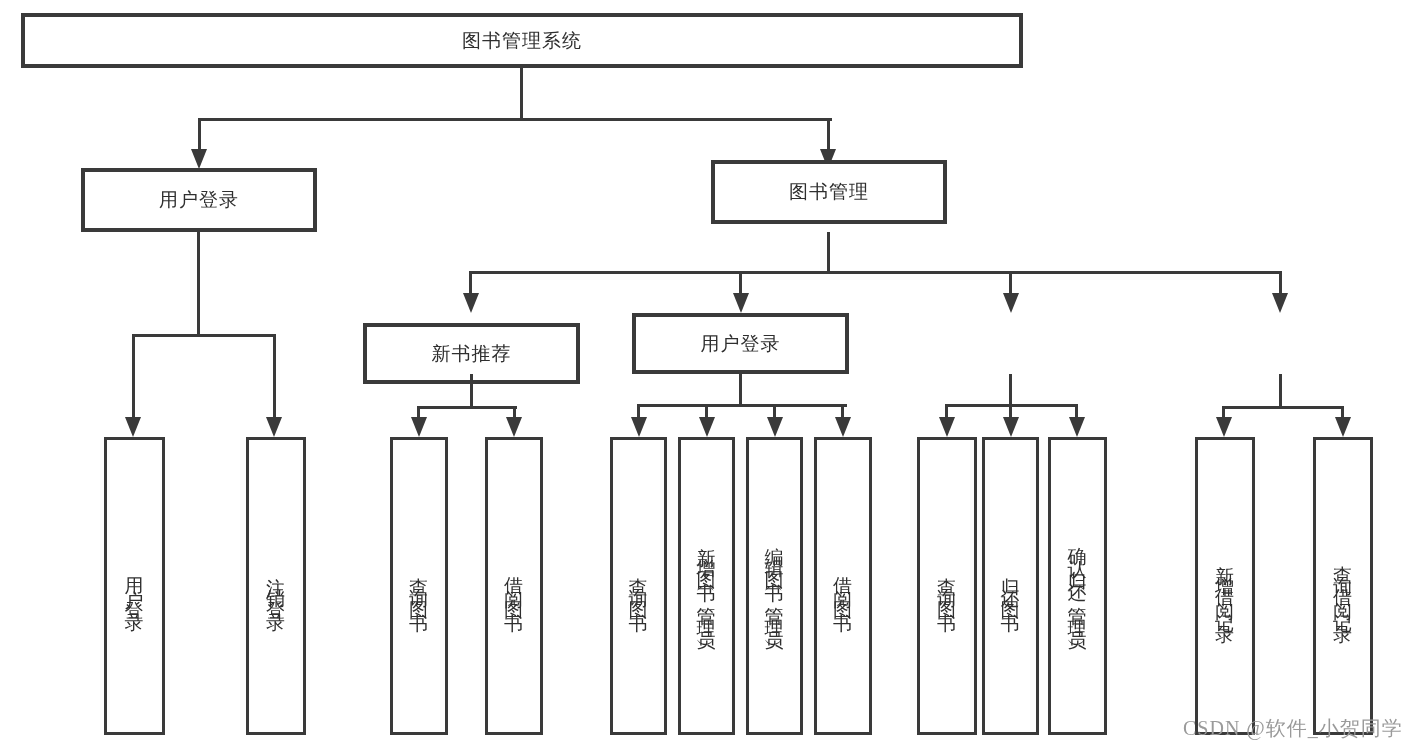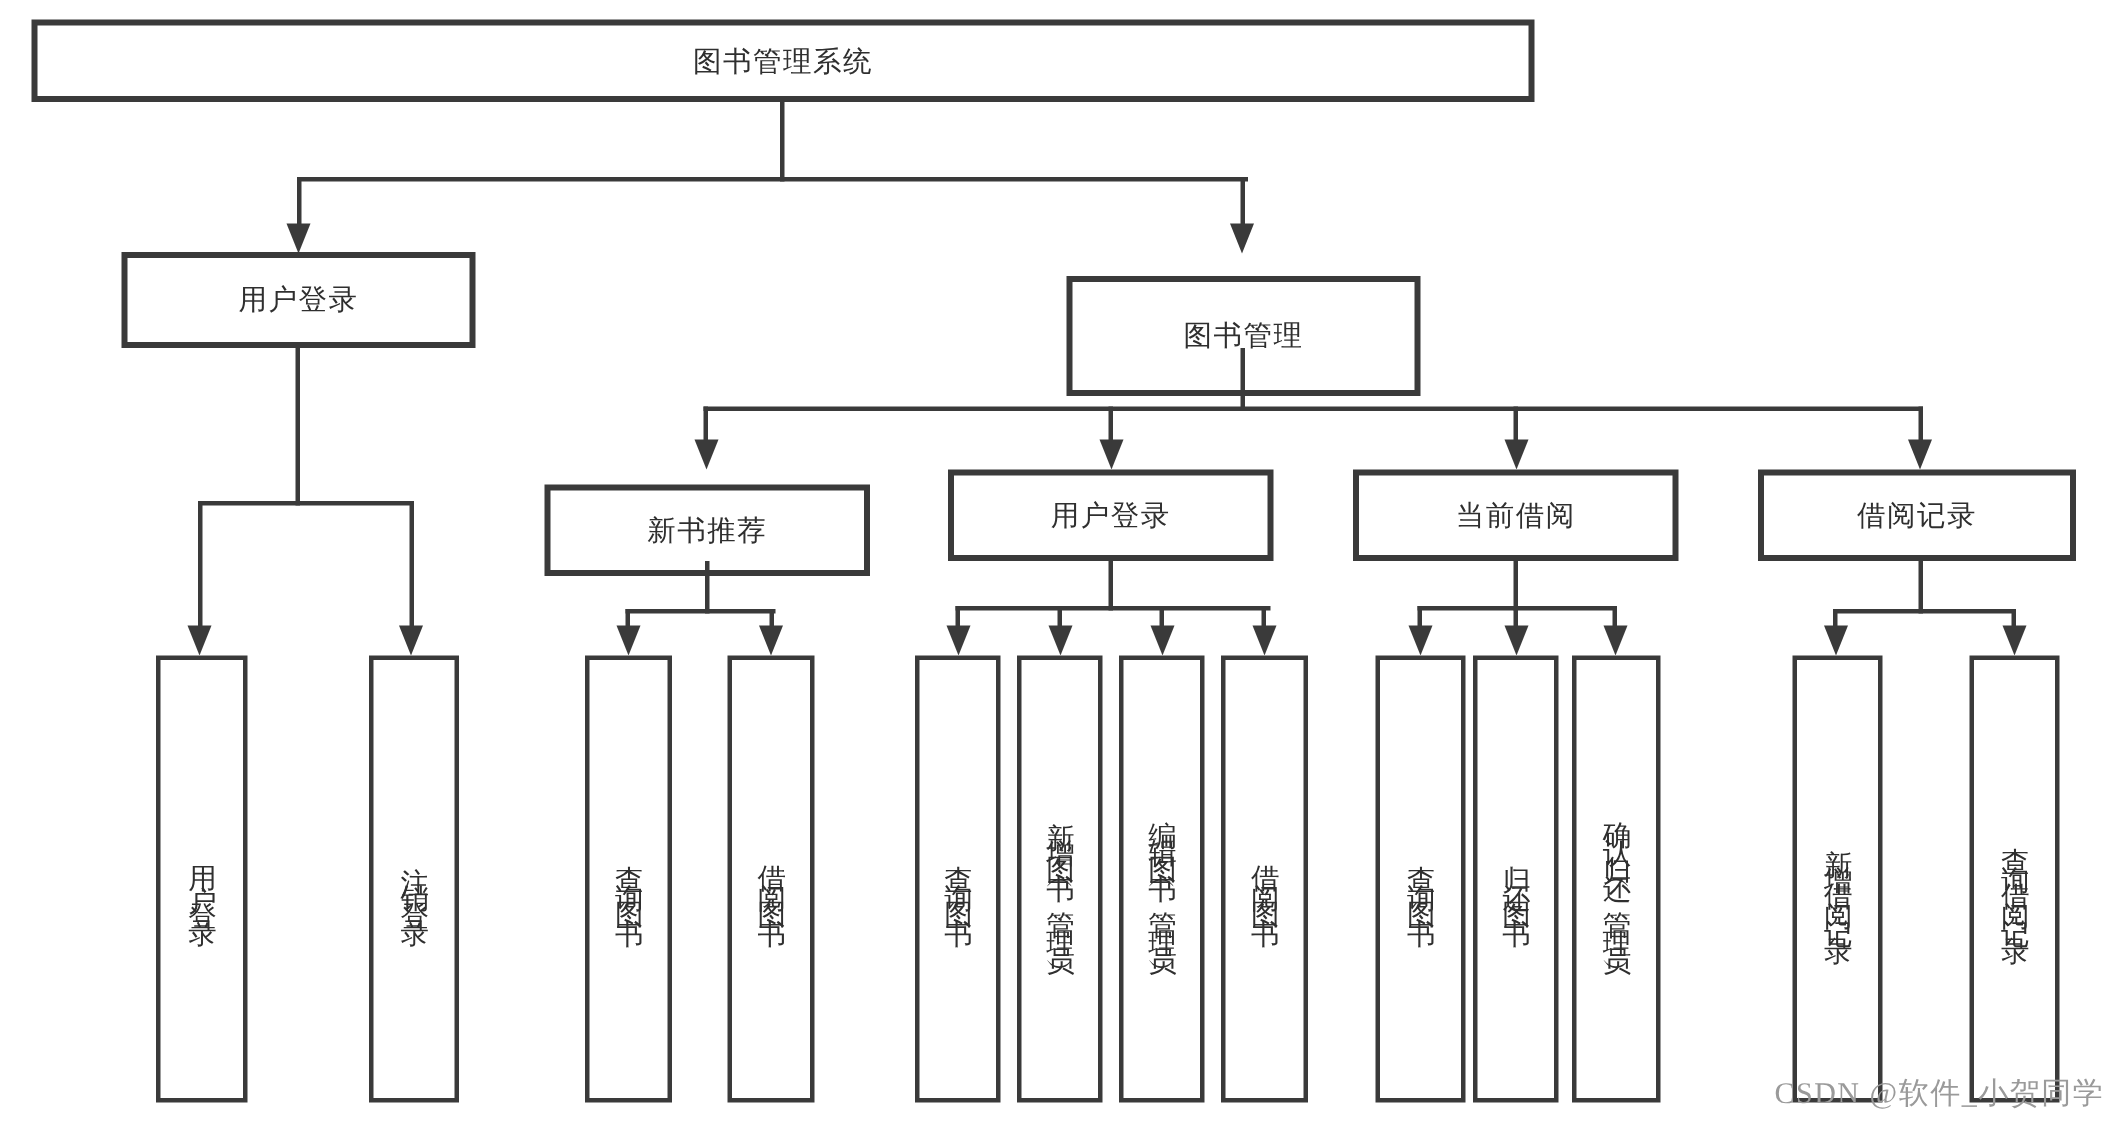--- a/index.html
+++ b/index.html
@@ -69,21 +69,21 @@
   <div class="vline" style="left:520px;top:68px;width:3px;height:53px"></div>
   <div class="hline" style="left:199px;top:118px;width:633px;height:3px"></div>
   <div class="vline" style="left:198px;top:118px;width:3px;height:33px"></div>
   <div class="tri" style="left:191px;top:149px"></div>
   <div class="vline" style="left:827px;top:118px;width:3px;height:33px"></div>
   <div class="tri" style="left:820px;top:149px"></div>
 
   <div class="box" style="left:81px;top:168px;width:236px;height:64px">
     <span>用户登录</span>
   </div>
-  <div class="box" style="left:711px;top:184px;width:236px;height:80px">
+  <div class="box" style="left:711px;top:160px;width:236px;height:64px">
     <span>图书管理</span>
   </div>
 
   <div class="vline" style="left:197px;top:232px;width:3px;height:105px"></div>
   <div class="hline" style="left:133px;top:334px;width:143px;height:3px"></div>
   <div class="vline" style="left:132px;top:334px;width:3px;height:84px"></div>
   <div class="tri" style="left:125px;top:417px"></div>
   <div class="vline" style="left:273px;top:334px;width:3px;height:84px"></div>
   <div class="tri" style="left:266px;top:417px"></div>
 
@@ -96,26 +96,20 @@
   <div class="vline" style="left:1009px;top:271px;width:3px;height:23px"></div>
   <div class="tri" style="left:1003px;top:293px"></div>
   <div class="vline" style="left:1279px;top:271px;width:3px;height:23px"></div>
   <div class="tri" style="left:1272px;top:293px"></div>
 
   <div class="box" style="left:363px;top:323px;width:217px;height:61px">
     <span>新书推荐</span>
   </div>
   <div class="box" style="left:632px;top:313px;width:217px;height:61px">
     <span>用户登录</span>
-  </div>
-  <div class="box" style="left:902px;top:313px;width:217px;height:61px">
-    <span>当前借阅</span>
-  </div>
-  <div class="box" style="left:1172px;top:313px;width:212px;height:61px">
-    <span>借阅记录</span>
   </div>
 
   <div class="vline" style="left:470px;top:374px;width:3px;height:35px"></div>
   <div class="hline" style="left:417px;top:406px;width:100px;height:3px"></div>
   <div class="vline" style="left:417px;top:406px;width:3px;height:12px"></div>
   <div class="tri" style="left:411px;top:417px"></div>
   <div class="vline" style="left:513px;top:406px;width:3px;height:12px"></div>
   <div class="tri" style="left:506px;top:417px"></div>
 
   <div class="vline" style="left:739px;top:374px;width:3px;height:33px"></div>

